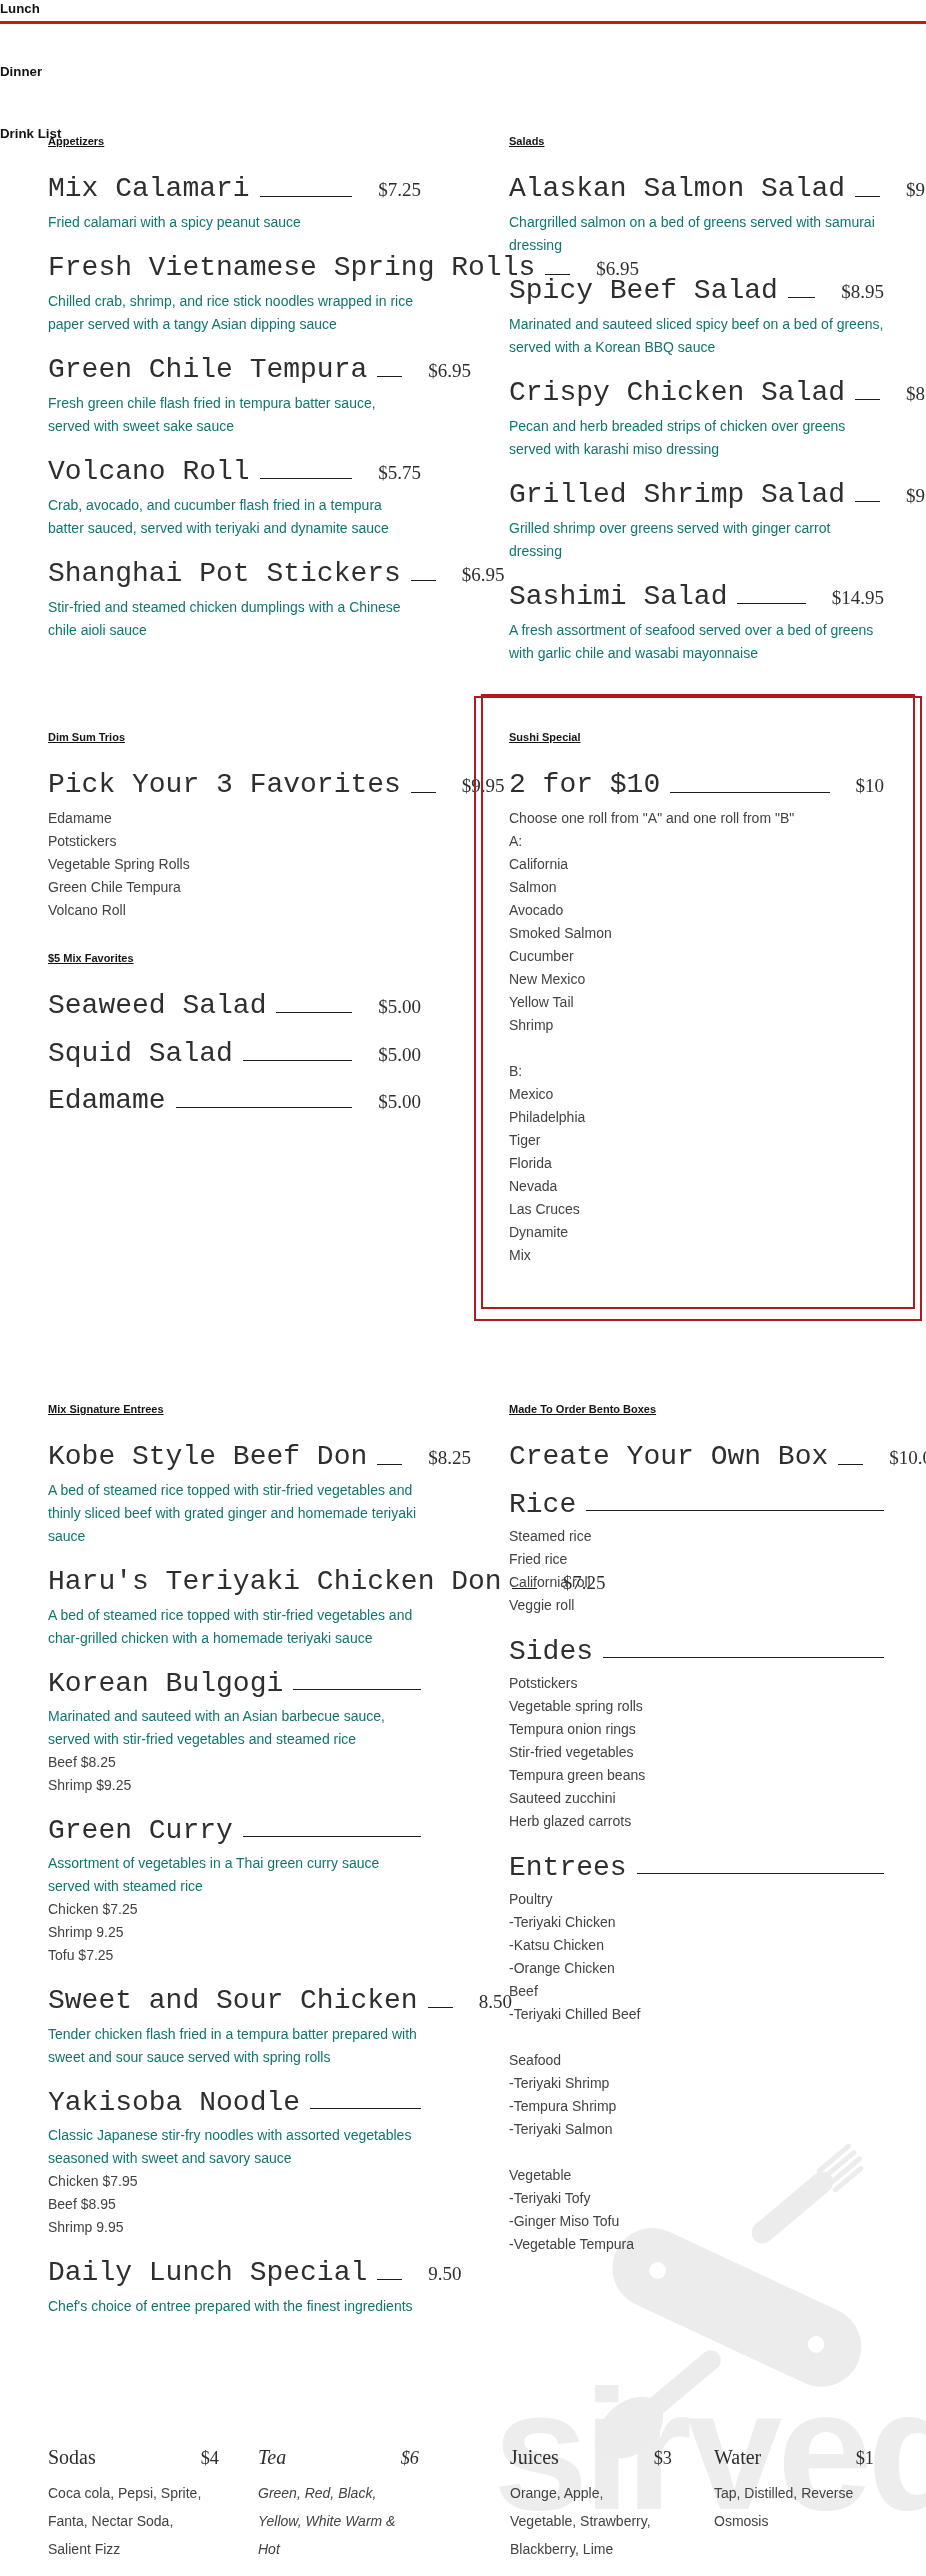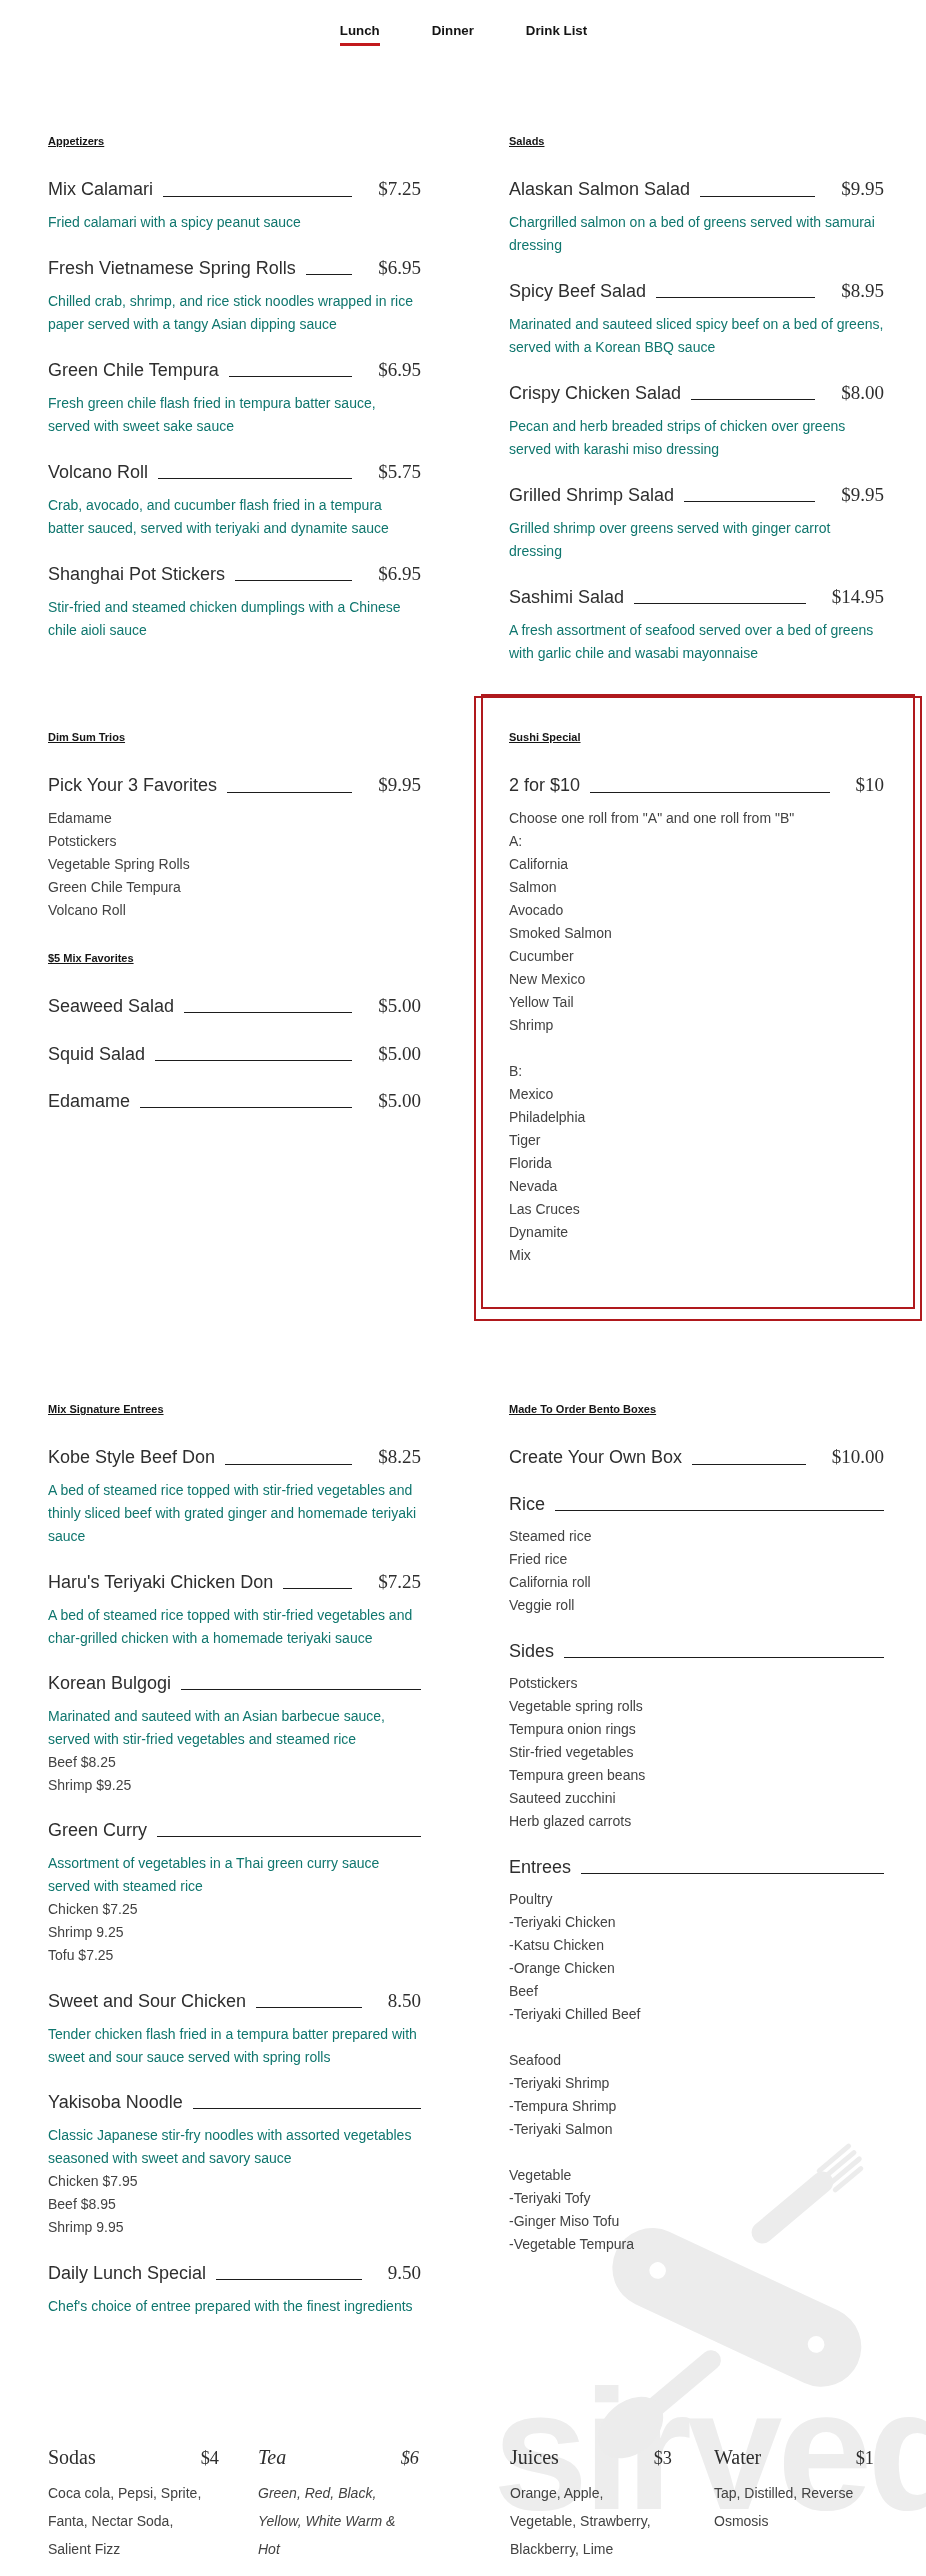--- a/index.html
+++ b/index.html
@@ -2,41 +2,41 @@
 <html style="font-size:13.3px"><head>
 <meta charset="utf-8">
 <style>
   html,body { margin:0; padding:0; background:#fff; }
   .page {
     position:relative; width:927px; height:2576px; background:#ffffff;
     overflow:hidden; font-family:"Liberation Sans", sans-serif; color:#222;
   }
 
   
-  .nav { position:absolute; top:23px; left:0; width:100%;
-         display:flex; justify-content:center; gap:52px; z-index:3; }
+  .nav { position:absolute; top:1px; left:0; width:100%;
+         display:flex; justify-content:center; gap:40px; z-index:3;flex-direction:column; }
   .tab { font-size:13.3px; font-weight:700; color:#141414; padding-bottom:7.5px;
          position:relative; cursor:pointer; }
   .tab.active::after { content:""; position:absolute; left:0; right:0; bottom:0;
          height:2.5px; background:#c2191d; }
 
   
   .row { position:absolute; left:48px; width:836px;
          display:grid; grid-template-columns:373px 375px; column-gap:88px; z-index:2; }
   .row1 { top:135px; }
   .row2 { top:731px; }
   .row3 { top:1403px; }
 
   .section + .section { margin-top:30px; }
   .section-header { font-size:11px; font-weight:700; color:#151515;
                     line-height:13.3px; margin-bottom:28px;text-decoration:underline; }
 
   .menu-item { margin-bottom:21.7px; }
   .item-row { display:flex; align-items:baseline; }
-  .item-name { font-family:Liberation Sans, sans-serif; font-size:18px;
+  .item-name { font-family:Liberation Mono, monospace; font-size:28px;
                line-height:25px; color:#2e2e2e; white-space:nowrap; }
   .leader { flex:1 1 auto; border-bottom:1.7px solid #1d1d1d;
             margin:0 10px; align-self:flex-end; margin-bottom:5.8px; min-width:25px; }
   .leader.no-price { margin-right:0; }
   .item-price { font-family:"Liberation Serif", serif; font-size:19px;
                 line-height:25px; color:#2e2e2e; white-space:nowrap;margin-left:16px; }
   .item-desc { font-size:14px; line-height:23px; color:#0f766e; margin-top:8.3px; }
   .opt-line { font-size:14px; line-height:23px; min-height:23px; color:#424242; }
   .opts { margin-top:8.3px; }
 

